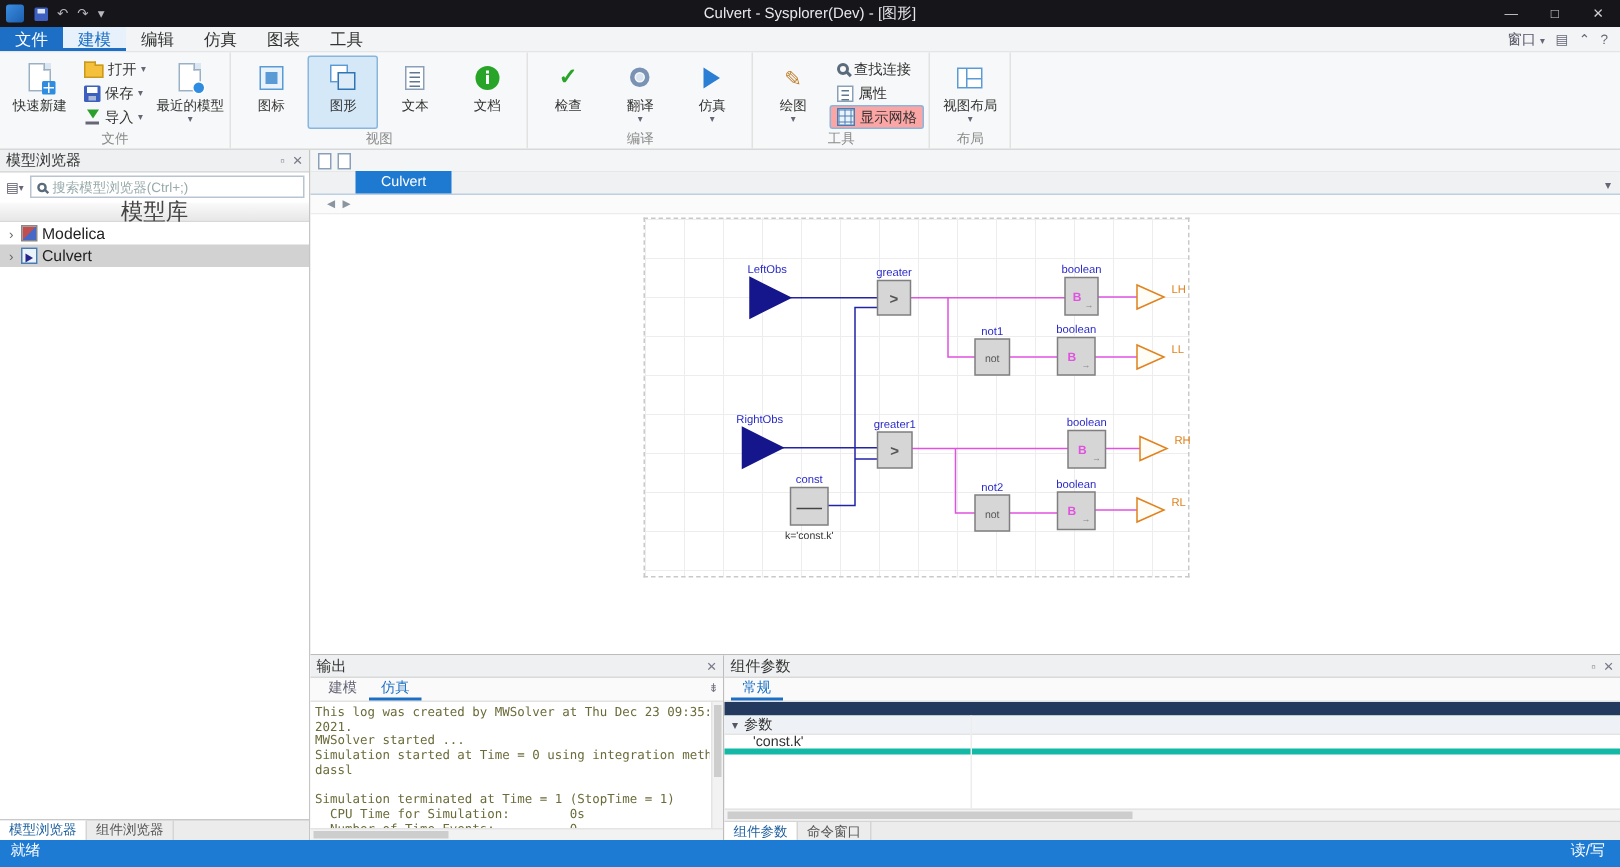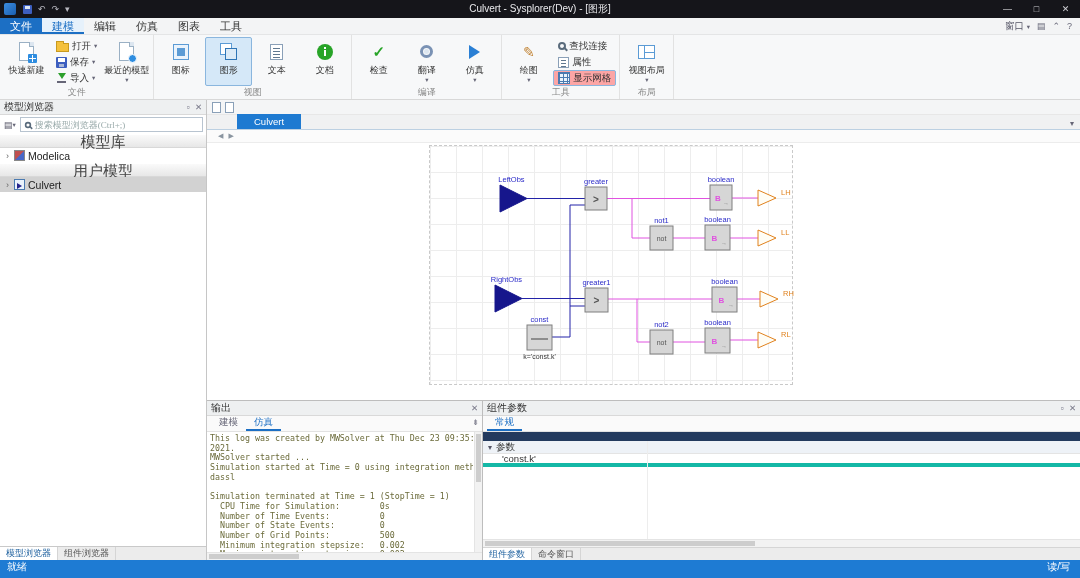--- a/index.html
+++ b/index.html
@@ -81,21 +81,21 @@
   
   .main{display:flex;height:460px}
 
   .left-panel{width:207px;min-width:207px;border-right:1px solid #c6c6c6;background:#fff;display:flex;flex-direction:column}
   .dock-header{height:15px;background:#eef0f1;border-bottom:1px solid #d9d9d9;display:flex;align-items:center;font-size:10px;color:#333;padding:0 4px;flex:none}
   .dock-header .sp{margin-left:auto;display:flex;gap:5px;color:#778;font-size:8.5px}
   .lp-toolbar{height:19px;display:flex;align-items:center;gap:3px;padding:2px 3px;flex:none}
   .lp-btn{display:flex;align-items:center;font-size:9px;color:#556;padding:0 1px}
   .search-box{flex:1;height:15px;border:1px solid #b8c4d0;display:flex;align-items:center;gap:3px;padding:0 3px;background:#fff}
   .search-box .ic-mag{transform:scale(.8)}
-  .search-box input{border:0;outline:0;flex:1;min-width:0;font-size:9px;font-family:Liberation Serif, serif;color:#333;background:transparent}
+  .search-box input{border:0;outline:0;flex:1;min-width:0;font-size:9px;font-family:Liberation Sans, sans-serif;color:#333;background:transparent}
   .search-box input::placeholder{color:#9aa}
   .section-hdr{height:14px;background:linear-gradient(#fafafa,#e7e7e7);border-top:1px solid #fff;border-bottom:1px solid #d8d8d8;text-align:center;font-size:15px;color:#444;line-height:13px;flex:none}
   .tree-row{height:15px;display:flex;align-items:center;gap:3px;font-size:10.5px;color:#222;padding-left:4px;flex:none}
   .tree-row.selected{background:#d2d2d2}
   .tree-expander{font-size:9px;color:#666;width:7px;text-align:center}
   .ic-modelica{width:11px;height:11px;border:1px solid #888;background:linear-gradient(135deg,#c05050 49%,#4868c8 51%);flex:none}
   .ic-model{width:11px;height:11px;border:1px solid #4a7ab0;background:#eaf3fc;position:relative;flex:none}
   .ic-model::before{content:"";position:absolute;left:2px;top:3px;border-top:3px solid transparent;border-bottom:3px solid transparent;border-left:5px solid #24248c}
   .lp-fill{flex:1}
   .lp-tabs{height:14px;display:flex;border-top:1px solid #c9c9c9;background:#ececec;font-size:9px;color:#555;flex:none}
@@ -107,21 +107,21 @@
   .ic-page-sm{width:9px;height:11px;background:#fff;border:1px solid #8aa0b8}
   .tab-row{height:15px;background:#f0f1f2;display:flex;align-items:flex-end;border-bottom:1px solid #bcd0e2;position:relative;flex:none}
   .doc-tab{height:15px;background:#1e7ad1;color:#fff;font-size:9.5px;display:flex;align-items:center;padding:0 17px;margin-left:30px}
   .tab-overflow{position:absolute;right:6px;bottom:1px;font-size:8px;color:#667}
   .nav-strip{height:13px;background:#fbfbfb;border-bottom:1px solid #ececec;display:flex;align-items:center;gap:5px;padding:0 11px;font-size:7px;color:#8a95a0;flex:none}
   .canvas{flex:1;position:relative;background:#fff;overflow:hidden}
   .grid{position:absolute;left:222px;top:2px;width:364px;height:240px;border:1px dashed #c9c9c9;background-image:linear-gradient(to right,#ededed 1px,transparent 1px),linear-gradient(to bottom,#ededed 1px,transparent 1px);background-size:26px 26px}
   #diagram-svg{position:absolute;left:0;top:0}
 
   
-  .docks{height:160px;display:flex;border-top:1px solid #bdbdbd;background:#fff;flex:none}
+  .docks{height:124px;display:flex;border-top:1px solid #bdbdbd;background:#fff;flex:none}
   .output-dock{width:276px;min-width:276px;border-right:1px solid #bdbdbd;display:flex;flex-direction:column;background:#fff}
   .dock-tabs{height:16px;display:flex;align-items:flex-end;background:#fafafa;border-bottom:1px solid #e2e2e2;padding-left:4px;position:relative;flex:none}
   .dtab{font-size:9.5px;color:#667;padding:1px 8px 2px}
   .dtab.active{color:#1c6fc4;box-shadow:inset 0 -2px 0 #1c6fc4}
   .dock-tabs .corner{position:absolute;right:3px;top:2px;font-size:8px;color:#778}
   .log-wrap{flex:1;position:relative;overflow:hidden}
   .log{position:absolute;inset:0 9px 0 3px;font-family:"DejaVu Sans Mono",monospace;font-size:8.3px;line-height:9.7px;color:#6b6b3a;white-space:pre;padding-top:2px;overflow:hidden}
   .vscroll{position:absolute;right:0;top:0;bottom:0;width:8px;background:#f2f2f2;border-left:1px solid #e4e4e4}
   .vthumb{position:absolute;top:2px;left:1px;width:5px;height:48px;background:#cdcdcd}
   .hscroll{height:8px;background:#f2f2f2;border-top:1px solid #e4e4e4;position:relative;flex:none}
@@ -339,21 +339,20 @@
         <span class="ic-mag"></span>
         <input placeholder="搜索模型浏览器(Ctrl+;)" style="">
       </div>
     </div>
     <div class="section-hdr">模型库</div>
     <div class="tree-row">
       <span class="tree-expander">›</span>
       <span class="ic-modelica"></span>
       <span>Modelica</span>
     </div>
-    <div class="section-hdr">用户模型</div>
     <div class="tree-row selected">
       <span class="tree-expander">›</span>
       <span class="ic-model"></span>
       <span>Culvert</span>
     </div>
     <div class="lp-fill"></div>
     <div class="lp-tabs">
       <span class="lp-tab active">模型浏览器</span>
       <span class="lp-tab">组件浏览器</span>
     </div>

